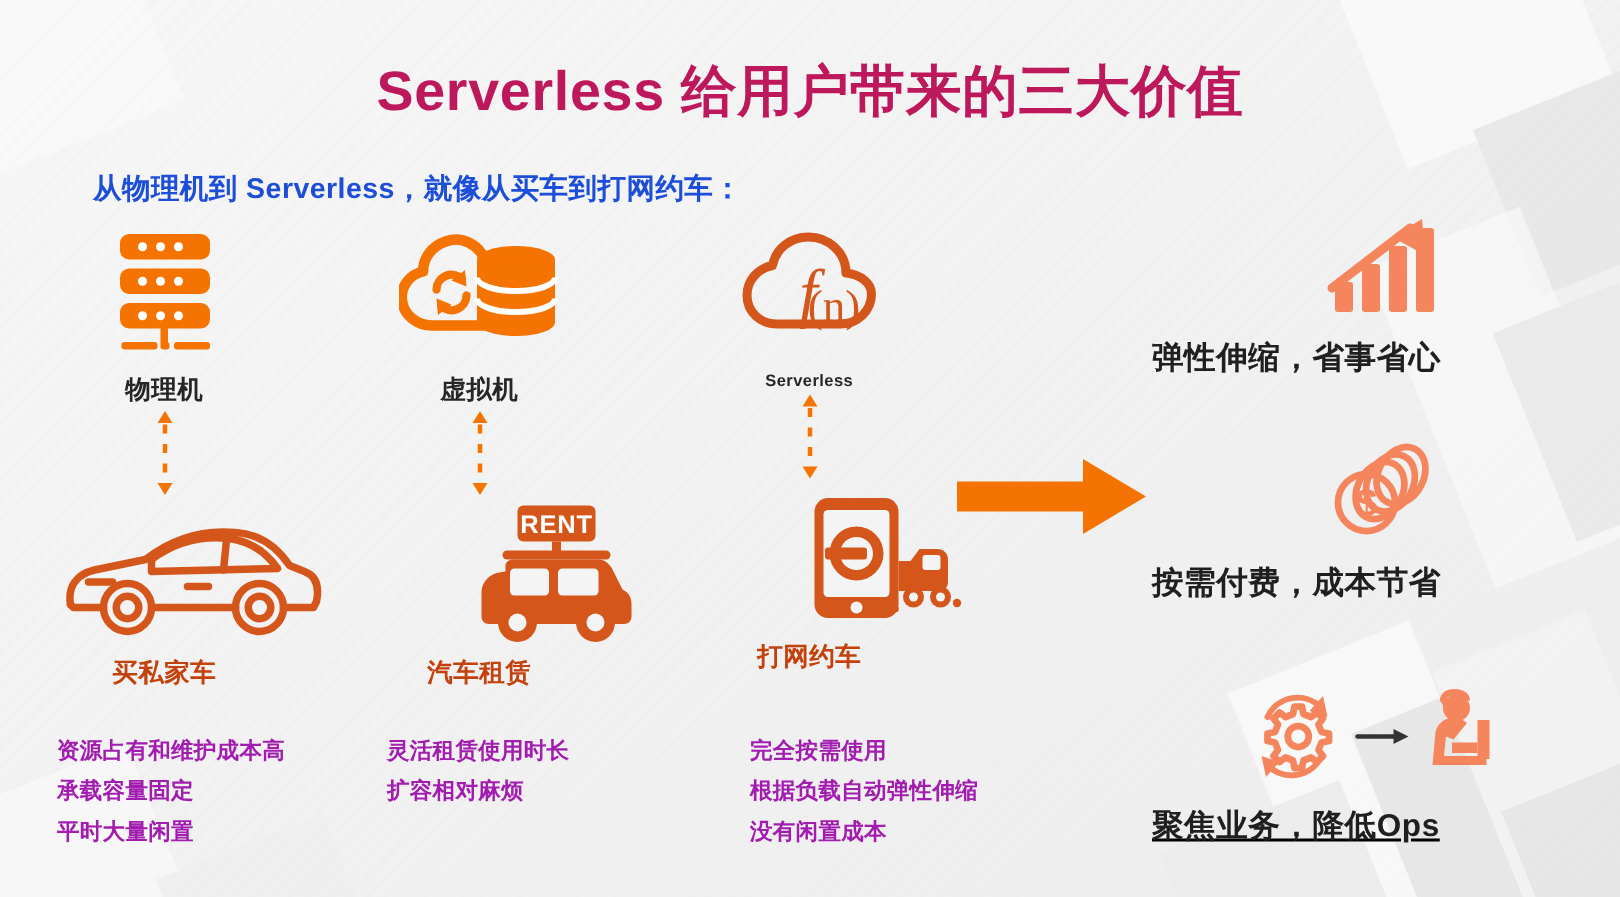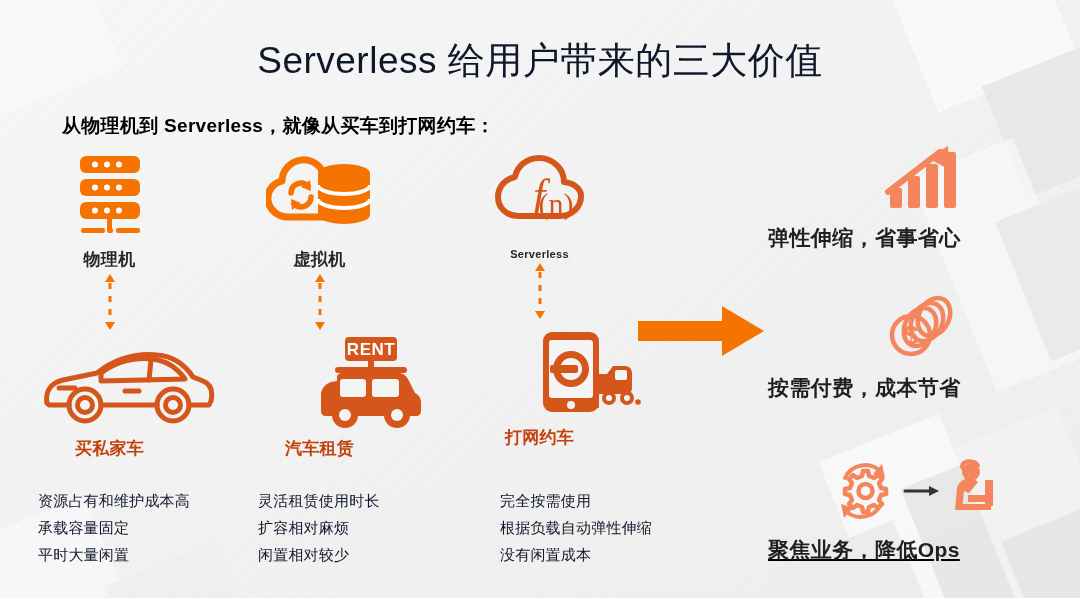--- a/index.html
+++ b/index.html
@@ -18,31 +18,31 @@
   #bg-layer svg { position: absolute; inset: 0; width: 1080px; height: 598px; }
 
   
   #slide { position: absolute; inset: 0; z-index: 2; }
 
   .title {
     position: absolute;
     top: 36px; left: 0; width: 1080px;
     text-align: center;
     font-size: 37px;
-    font-weight: 400;
+    font-weight: 700;
     letter-spacing: 0.5px;
-    color: #0f172a;
+    color: #be185d;
     white-space: nowrap;
   }
   .subtitle {
     position: absolute;
     top: 113px; left: 62px;
     font-size: 19px;
     font-weight: 700;
-    color: #000000;
+    color: #1d4ed8;
     letter-spacing: 0.3px;
     white-space: nowrap;
   }
 
   
   .columns { position: absolute; top: 148px; left: 0; width: 640px; height: 300px; }
   .col { position: absolute; top: 0; width: 215px; text-align: center; }
   .col.c1 { left: 2px; }
   .col.c2 { left: 212px; }
   .col.c3 { left: 432px; }
@@ -62,22 +62,22 @@
     margin-top: 8px; letter-spacing: .3px;
   }
 
   
   .bullets { position: absolute; top: 487px; height: 90px; }
   .bullets.b1 { left: 38px; }
   .bullets.b2 { left: 258px; }
   .bullets.b3 { left: 500px; }
   .bullets .line {
     font-size: 15px;
-    font-weight: 400;
-    color: #0f172a;
+    font-weight: 700;
+    color: #a21caf;
     line-height: 27px;
     letter-spacing: .2px;
     white-space: nowrap;
   }
 
   
   .big-arrow { position: absolute; left: 638px; top: 303px; }
 
   
   .values { position: absolute; left: 768px; top: 140px; width: 312px; }
@@ -307,21 +307,20 @@
   </div>
 
   <div class="bullets b1">
     <div class="line">资源占有和维护成本高</div>
     <div class="line">承载容量固定</div>
     <div class="line">平时大量闲置</div>
   </div>
   <div class="bullets b2">
     <div class="line">灵活租赁使用时长</div>
     <div class="line">扩容相对麻烦</div>
-    <div class="line">闲置相对较少</div>
   </div>
   <div class="bullets b3">
     <div class="line">完全按需使用</div>
     <div class="line">根据负载自动弹性伸缩</div>
     <div class="line">没有闲置成本</div>
   </div>
 
   <div class="big-arrow">
     <svg width="126" height="56" viewBox="0 0 126 56">
       <polygon points="0,18 84,18 84,3 126,28 84,53 84,38 0,38" fill="#F57300"></polygon>

